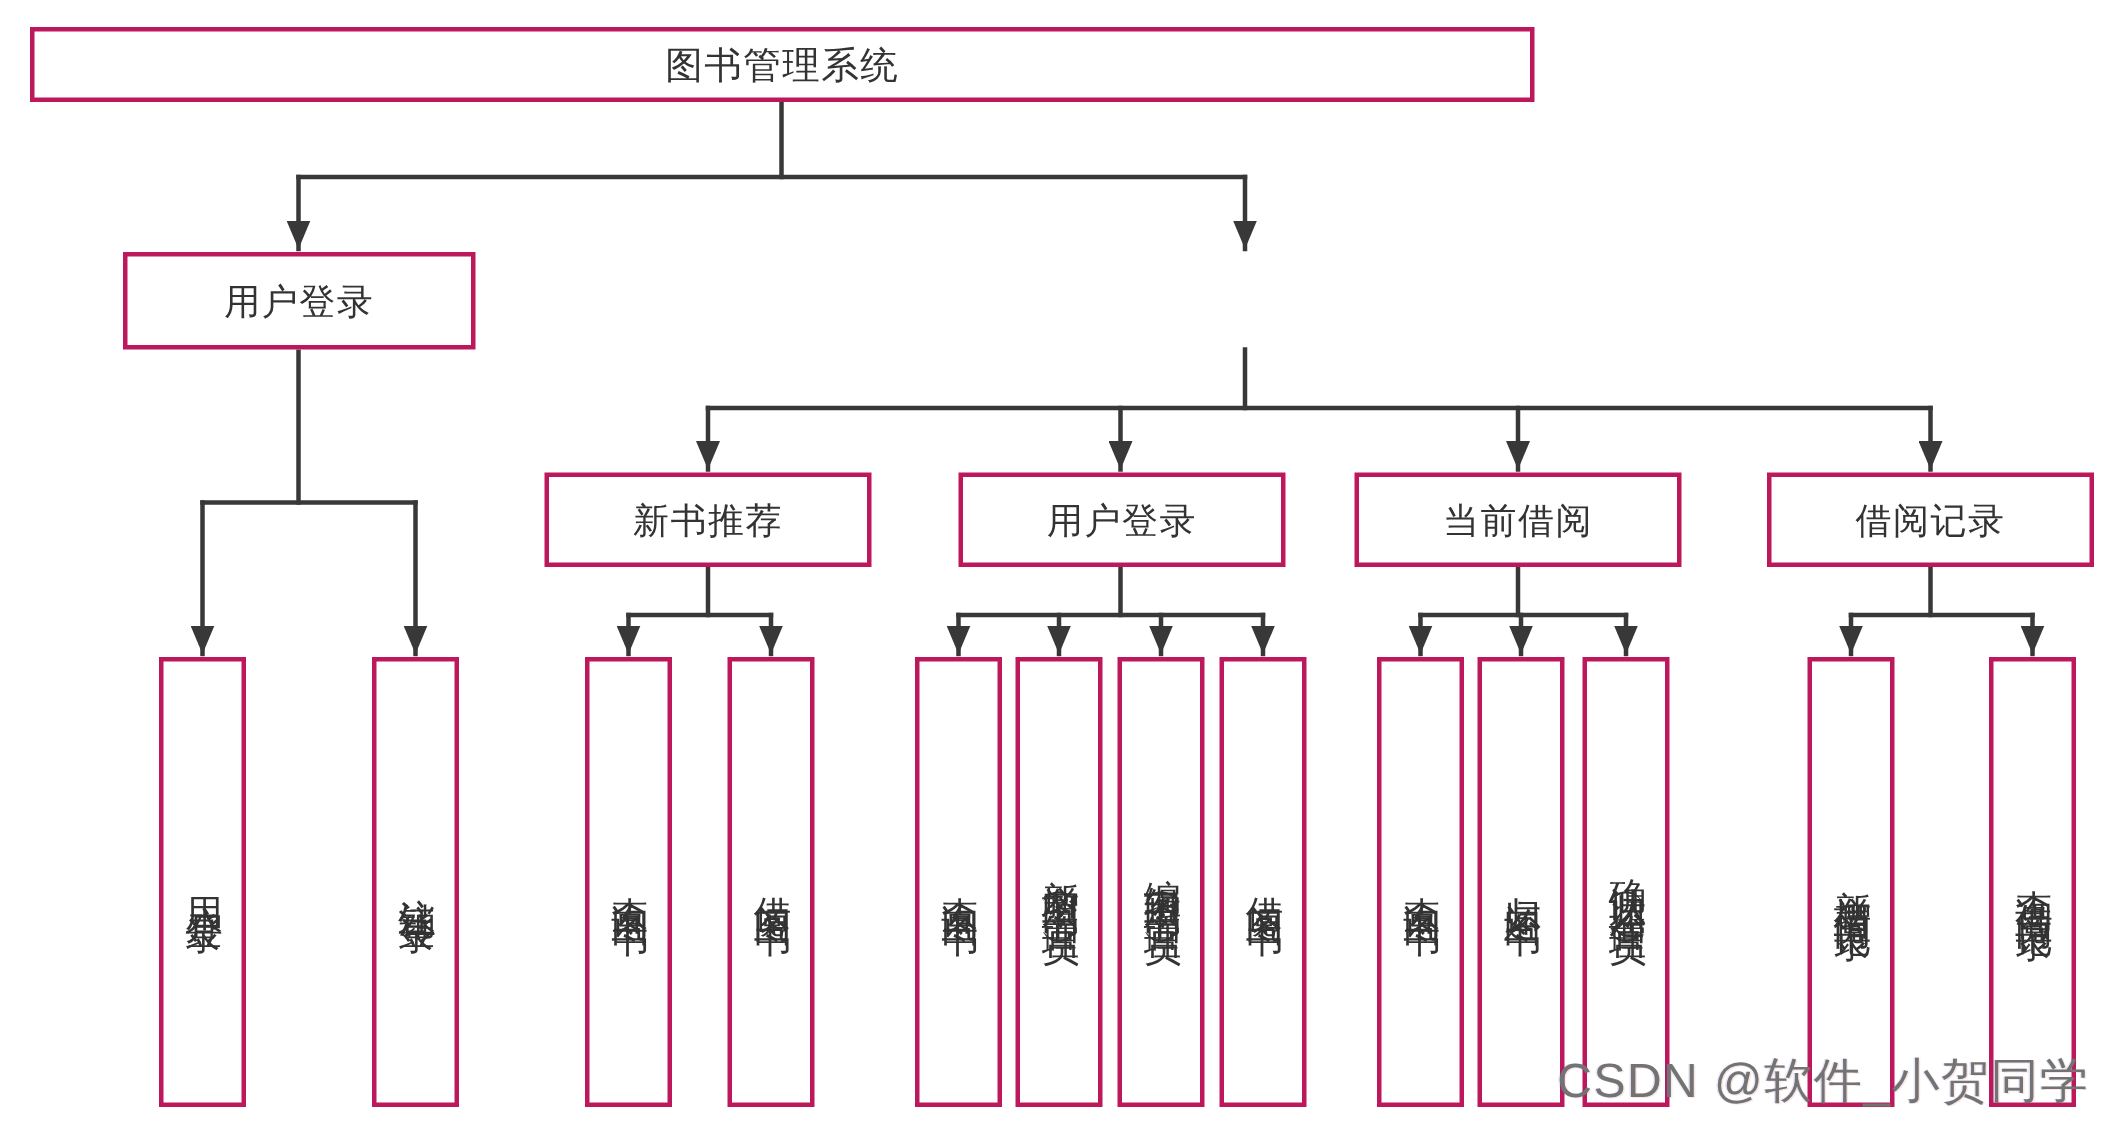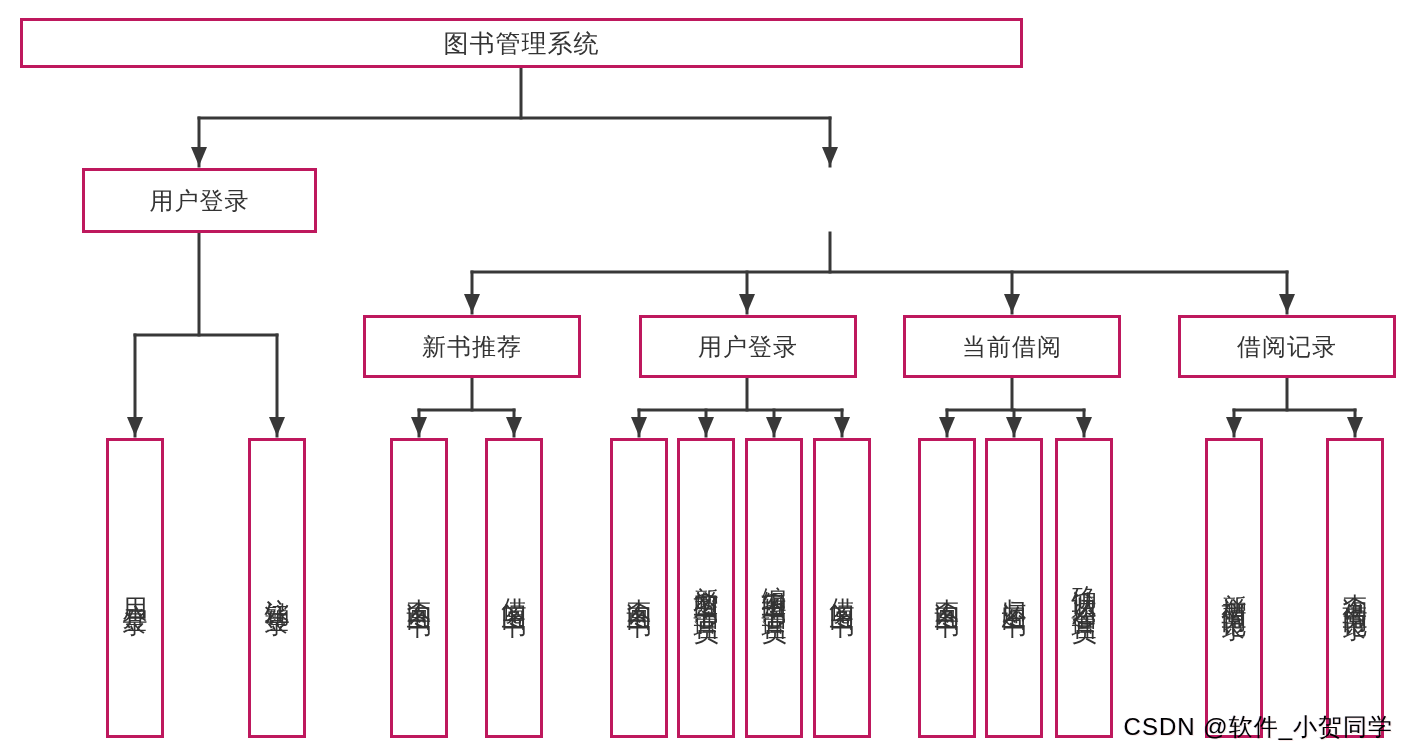--- a/index.html
+++ b/index.html
@@ -45,22 +45,22 @@
     text-orientation: mixed;
     font-size: 25px;
     letter-spacing: 5px;
     line-height: 1;
     white-space: nowrap;
   }
   .watermark {
     position: absolute;
     right: 12px;
     bottom: 4px;
-    font-size: 24px;
-    color: #000000;
+    font-size: 32px;
+    color: #737373;
     letter-spacing: 1px;
     white-space: nowrap;
     text-shadow: 1px 1px 0 rgba(200,60,60,0.12), -1px 0 0 rgba(60,60,200,0.12);
   }
 </style>
 </head>
 <body>
 
 <div class="canvas">
 

